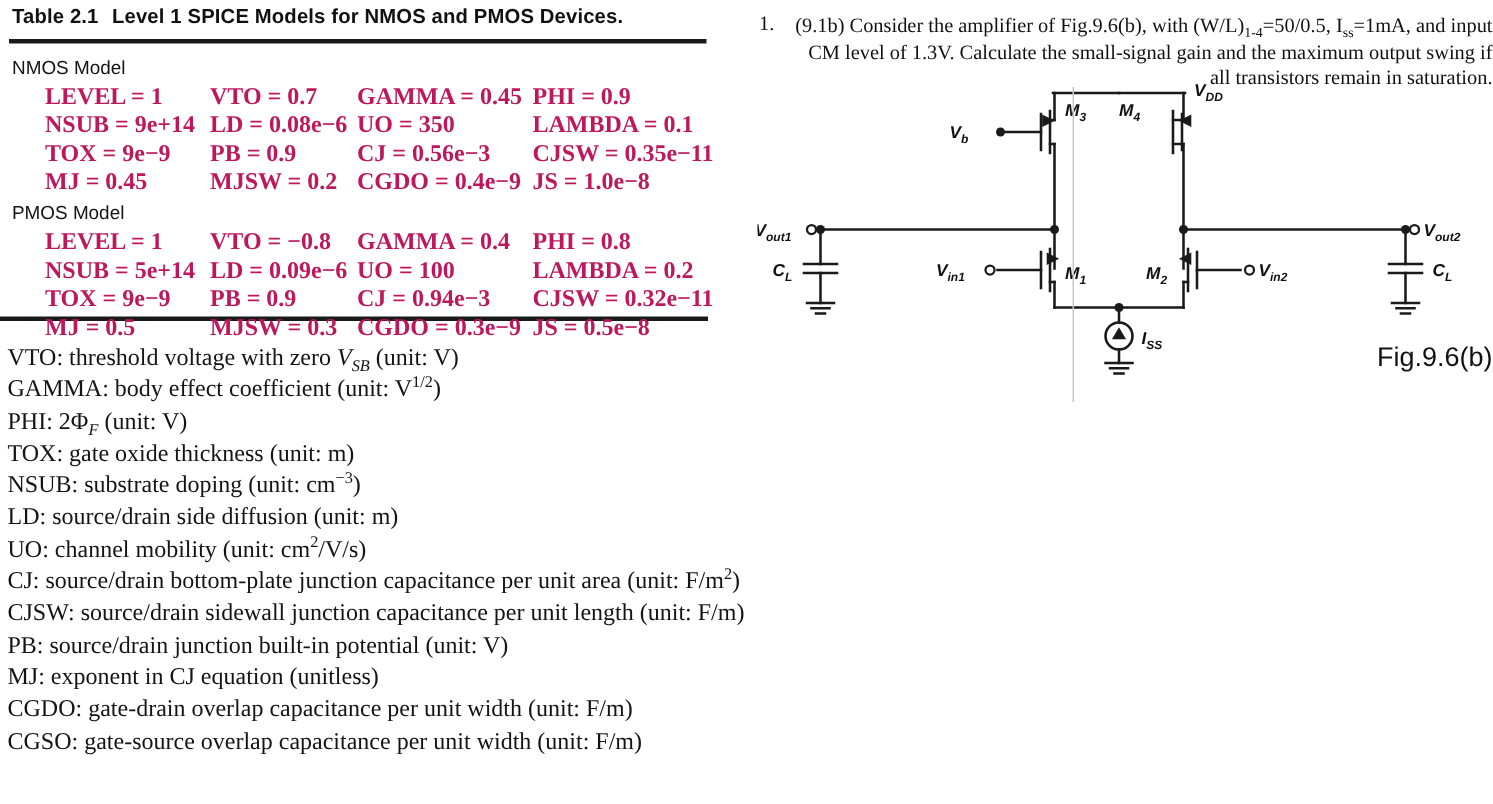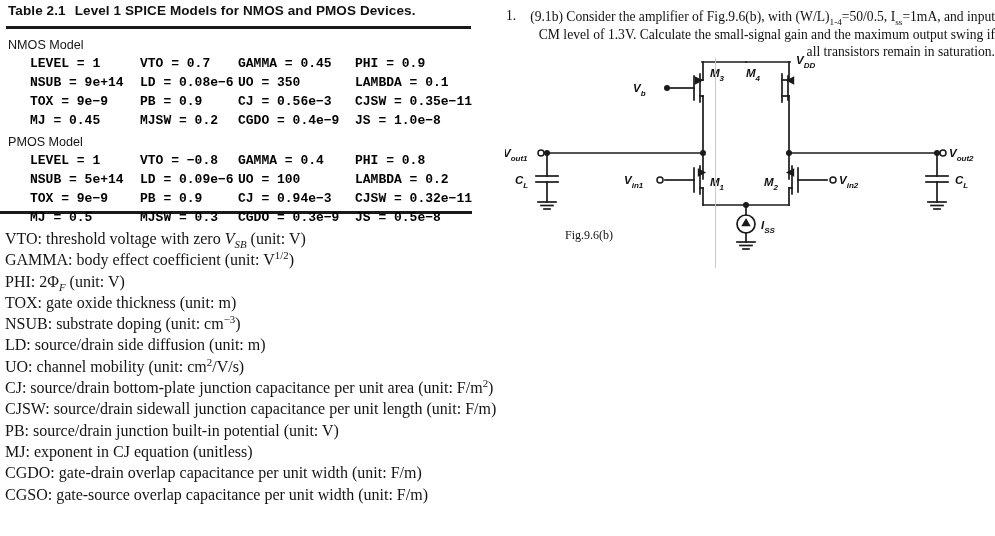--- a/index.html
+++ b/index.html
@@ -29,22 +29,22 @@
   .rule.bottom{left:0px;top:211px;width:472px;height:2.5px;}
 
   .grp-label{
     position:absolute;
     font-family:"Liberation Sans", sans-serif;
     font-size:12.6px;font-weight:400;color:#151515;
     white-space:nowrap;
   }
   .param-row{
     position:absolute;left:0;width:500px;height:19px;
-    font-family:Liberation Mono, monospace;
-    font-size:13px;font-weight:600;color:#000000;
+    font-family:Liberation Serif, serif;
+    font-size:16px;font-weight:600;color:#be185d;
   }
   .param-row span{position:absolute;white-space:nowrap;}
   .c1{left:30px;}
   .c2{left:140px;}
   .c3{left:238px;}
   .c4{left:355px;}
 
   
   .legend{position:absolute;left:5px;top:228px;width:560px;}
   .legend li{
@@ -74,22 +74,22 @@
   }
   .sep-line{
     position:absolute;left:715px;top:58px;width:1px;height:210px;
     background:#c9c9c9;
   }
 
   
   .circuit{position:absolute;left:0px;top:50px;width:490px;height:200px;text-align:right;}
   .fig-cap{
     position:absolute;left:0;top:228px;width:490px;
-    text-align:left;
-    font-family:Liberation Serif, serif;font-size:12px;
+    text-align:right;
+    font-family:Liberation Sans, sans-serif;font-size:18px;
   }
   .fig-cap span{margin-left:60px;}
 </style>
 </head>
 <body>
 
 <div class="page">
 
   <div class="left">
 

